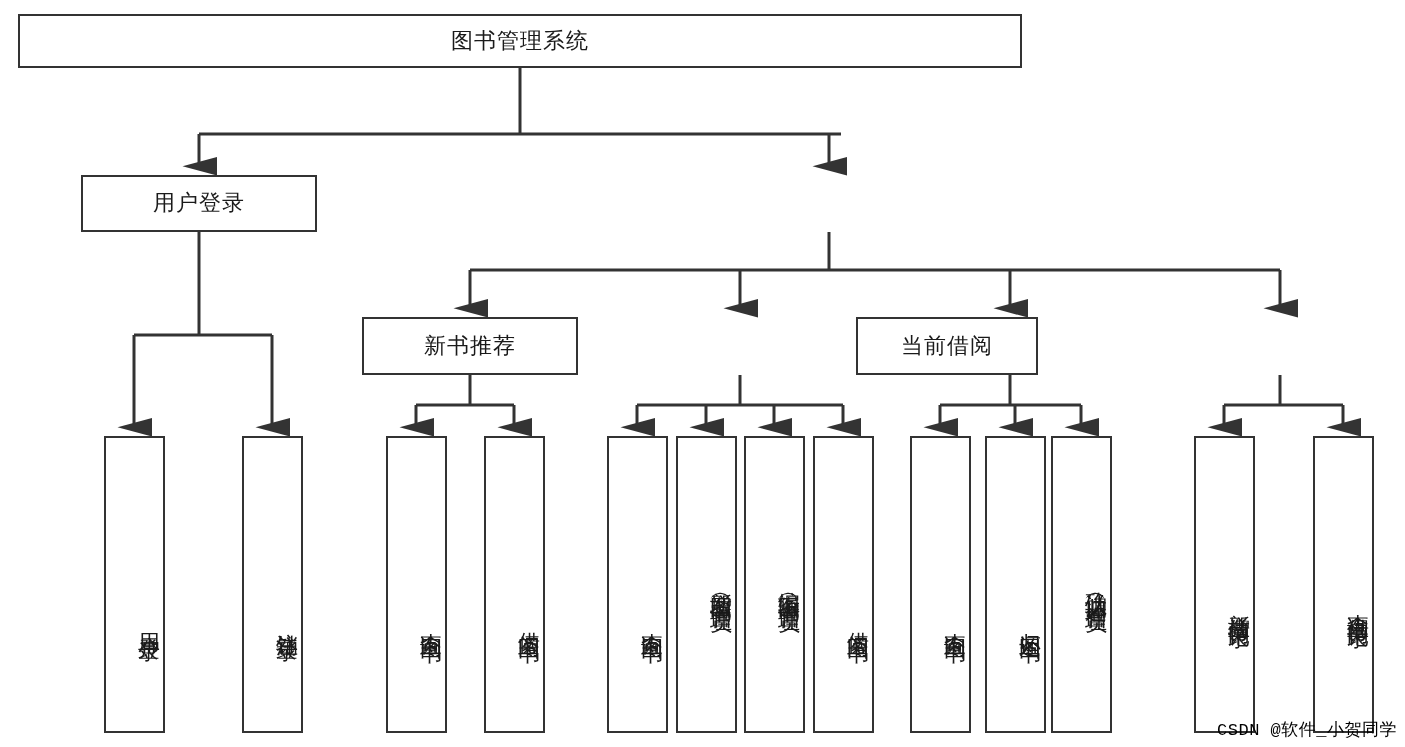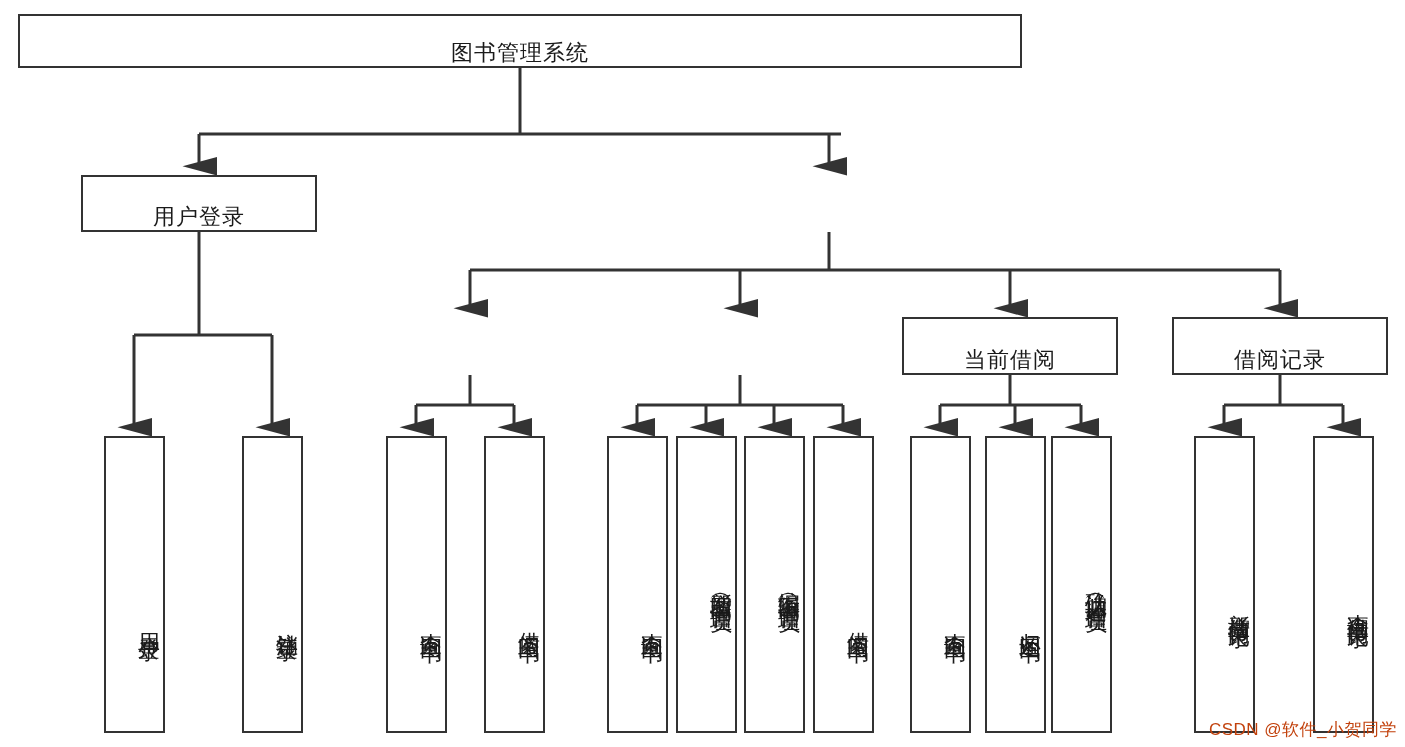--- a/index.html
+++ b/index.html
@@ -21,21 +21,21 @@
     width: 1405px;
     height: 747px;
   }
   .node {
     position: absolute;
     box-sizing: border-box;
     border: 2px solid #333333;
     background: #ffffff;
     color: #1a1a1a;
     display: flex;
-    align-items: flex-end;
+    align-items: center;
     justify-content: center;
     text-align: center;
   }
   .node.horiz {
     font-size: 22px;
     line-height: 1.2;
     letter-spacing: 1px;
   }
   .node.vert {
     writing-mode: vertical-rl;
@@ -59,24 +59,24 @@
     top: 0;
     width: 1405px;
     height: 747px;
     pointer-events: none;
   }
   #watermark {
     position: absolute;
     right: 8px;
     bottom: 6px;
     font-size: 17px;
-    color: #c2410c;
+    color: #000000;
     letter-spacing: 0.5px;
     white-space: nowrap;
-    font-family: Liberation Sans, sans-serif;
+    font-family: Liberation Mono, monospace;
   }
 </style>
 </head>
 <body>
 
 <div id="canvas">
 
   <svg id="svg-edges" viewBox="0 0 1405 747">
     <defs>
       <marker id="arrowhead" markerWidth="10" markerHeight="12" refX="3.2" refY="6" orient="auto" markerUnits="strokeWidth">
@@ -128,25 +128,25 @@
   </svg>
 
   <div class="node horiz" style="left:18px; top:14px; width:1004px; height:54px;">
     <span class="node-label">图书管理系统</span>
   </div>
 
   <div class="node horiz" style="left:81px; top:175px; width:236px; height:57px;">
     <span class="node-label">用户登录</span>
   </div>
 
-  <div class="node horiz" style="left:902px; top:317px; width:216px; height:58px;">
+  <div class="node horiz" style="left:362px; top:317px; width:216px; height:58px;">
+    <span class="node-label">新书推荐</span>
+  </div>
+  <div class="node horiz" style="left:856px; top:317px; width:182px; height:58px;">
     <span class="node-label">当前借阅</span>
-  </div>
-  <div class="node horiz" style="left:1172px; top:317px; width:216px; height:58px;">
-    <span class="node-label">借阅记录</span>
   </div>
 
   <div class="node vert" style="left:104px; top:436px; width:61px; height:297px; padding-top:72px;">
     <span class="node-label">用户登录</span>
   </div>
   <div class="node vert" style="left:242px; top:436px; width:61px; height:297px; padding-top:72px;">
     <span class="node-label">注销登录</span>
   </div>
 
   <div class="node vert" style="left:386px; top:436px; width:61px; height:297px; padding-top:72px;">

